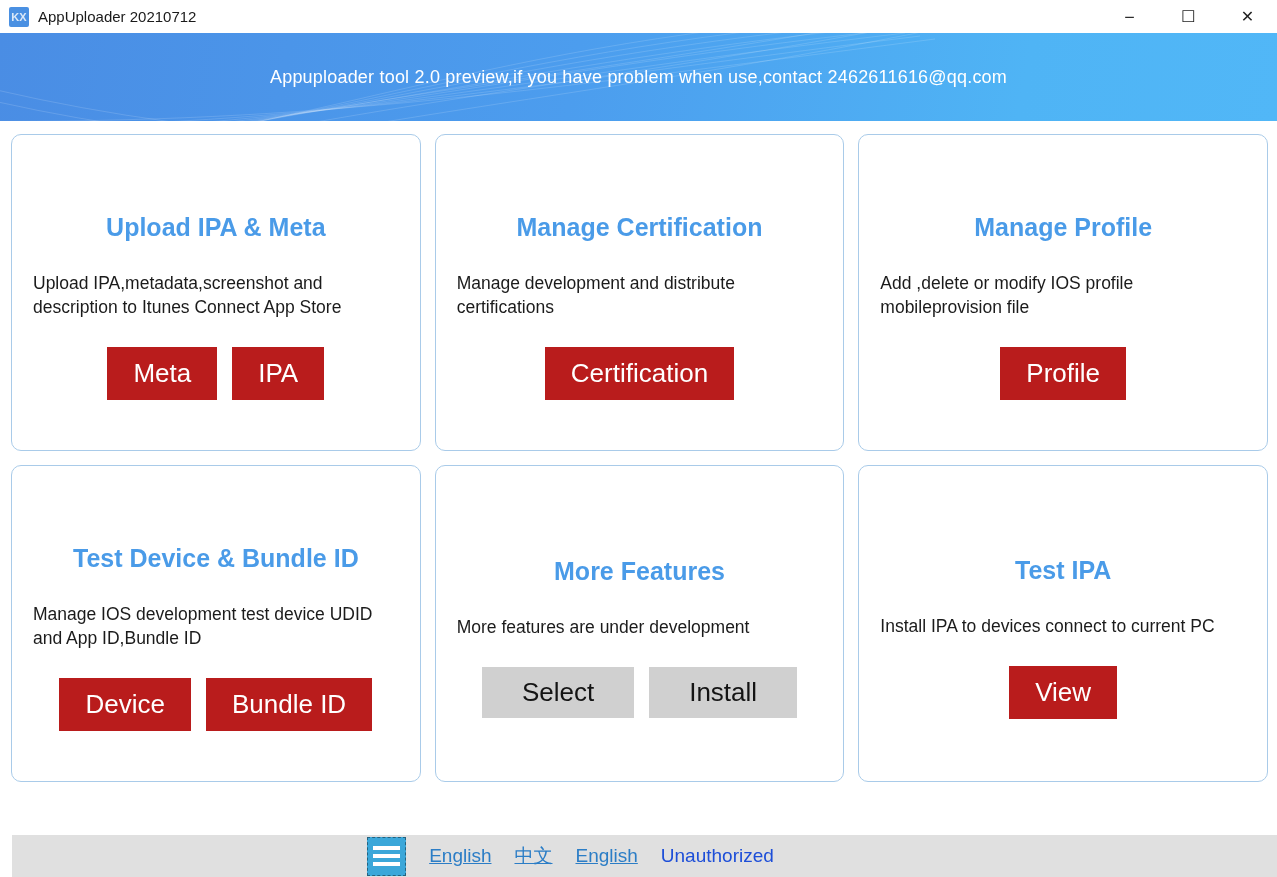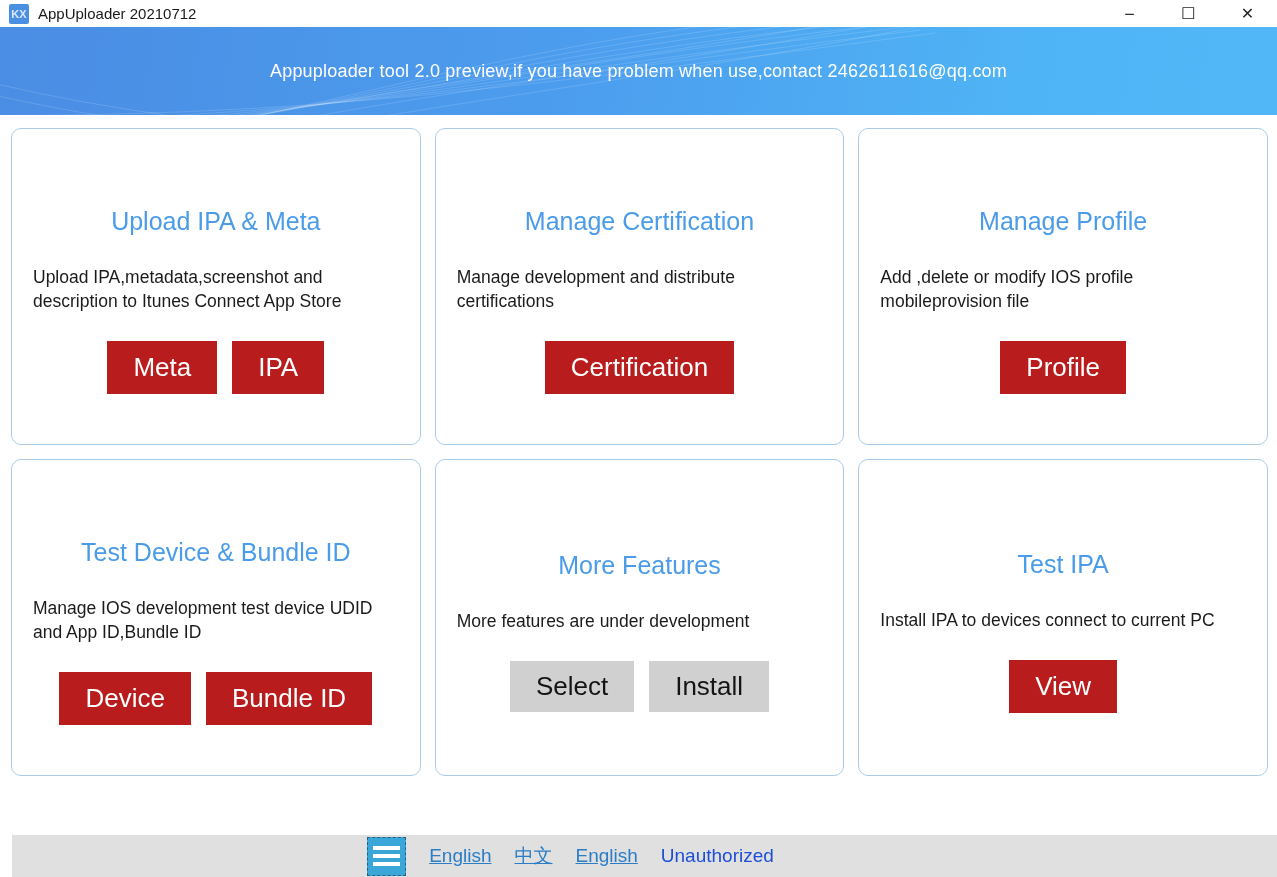--- a/index.html
+++ b/index.html
@@ -5,21 +5,21 @@
   * { margin: 0; padding: 0; box-sizing: border-box; }
   html, body { width: 1277px; height: 877px; overflow: hidden; }
   body {
     font-family: "Liberation Sans", "DejaVu Sans", sans-serif;
     background: #ffffff;
     position: relative;
   }
 
   
   .titlebar {
-    height: 27px;
+    height: 33px;
     background: #ffffff;
     display: flex;
     align-items: center;
   }
   .app-icon {
     width: 20px; height: 20px;
     margin-left: 9px;
     background: #4a90e2;
     border-radius: 2px;
     color: #dce9f8;
@@ -78,21 +78,21 @@
     border-radius: 10px;
     background: #ffffff;
     display: flex;
     flex-direction: column;
     align-items: center;
     justify-content: center;
     padding: 0 21px;
   }
   .card-title {
     font-size: 25px;
-    font-weight: normal;
+    font-weight: bold;
     color: #4a9be8;
     text-align: center;
     margin-top: 28px;
   }
   .card-desc {
     margin-top: 30px;
     align-self: stretch;
     font-size: 17.5px;
     line-height: 1.37;
     color: #1b1b1b;
@@ -109,21 +109,21 @@
     color: #ffffff;
     font-family: "Liberation Sans", sans-serif;
     font-size: 26px;
     padding: 11px 26px;
     min-width: 90px;
     cursor: pointer;
   }
   .btn.secondary {
     background: #d0d0d0;
     color: #141414;
-    padding: 10px 26px;
+    padding: 10px 40px;
   }
 
   
   .footer {
     position: absolute;
     left: 12px; bottom: 0;
     width: 100%; height: 42px;
     background: #e0e0e0;
     display: flex;
     align-items: center;

